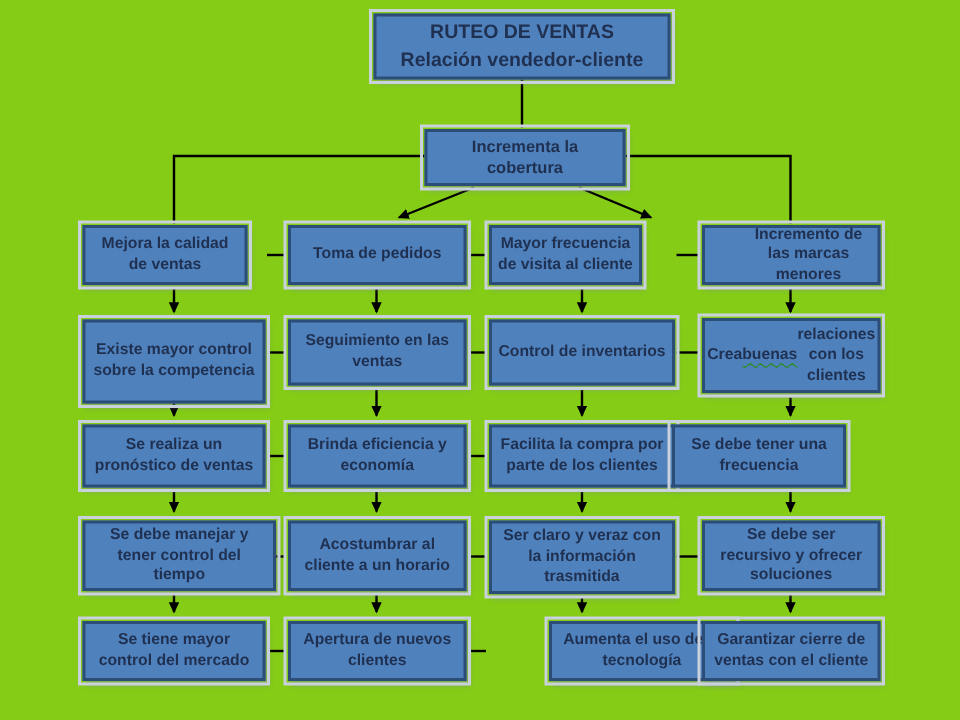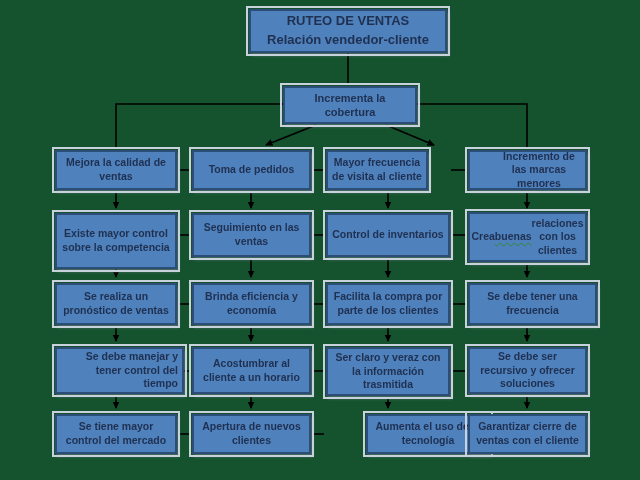--- a/index.html
+++ b/index.html
@@ -1,17 +1,17 @@
 <!DOCTYPE html>
 <html><head>
 <meta charset="utf-8">
 <style>
   html,body{margin:0;padding:0;background:#fff;}
   .canvas{
-    position:relative;width:640px;height:480px;background:#14532d;
+    position:relative;width:640px;height:480px;background:#84cc16;
     font-family:"Liberation Sans",sans-serif;overflow:hidden;
   }
   .node{
     position:absolute;box-sizing:border-box;
     background:#4f81bd;
     border:2px solid #2c4d77;
     outline:2px solid #c9d1dc;
     outline-offset:1px;
     box-shadow:2px 3px 3px rgba(125,135,155,.45);
     color:#1f3050;
@@ -90,36 +90,36 @@
     </g>
   </svg>
 
   <div class="node title-node" style="left:249px;top:9px;width:198px;height:44px;">
     <div>RUTEO DE VENTAS</div>
     <div>Relación vendedor-cliente</div>
   </div>
 
   <div class="node root-node" style="left:283px;top:86px;width:134px;height:38px;">Incrementa la cobertura</div>
 
-  <div class="node" style="left:55px;top:150px;width:122px;height:40px;">Mejora la calidad de ventas</div>
+  <div class="node" style="left:55px;top:150px;width:110px;height:40px;">Mejora la calidad de ventas</div>
   <div class="node" style="left:192px;top:150px;width:119px;height:40px;">Toma de pedidos</div>
   <div class="node" style="left:326px;top:150px;width:102px;height:40px;">Mayor frecuencia de visita al cliente</div>
   <div class="node" style="left:468px;top:150px;width:119px;height:40px;padding-left:27px;">Incremento de las marcas menores</div>
 
   <div class="node" style="left:55px;top:213px;width:122px;height:56px;">Existe mayor control sobre la competencia</div>
   <div class="node" style="left:192px;top:213px;width:119px;height:44px;">Seguimiento en las ventas</div>
   <div class="node" style="left:326px;top:213px;width:124px;height:44px;">Control de inventarios</div>
   <div class="node" style="left:468px;top:212px;width:119px;height:50px;">Crea <span class="squiggle">buenas</span> relaciones con los clientes</div>
 
   <div class="node" style="left:55px;top:283px;width:122px;height:42px;">Se realiza un pronóstico de ventas</div>
   <div class="node" style="left:192px;top:283px;width:119px;height:42px;">Brinda eficiencia y economía</div>
   <div class="node" style="left:326px;top:283px;width:124px;height:42px;">Facilita la compra por parte de los clientes</div>
-  <div class="node" style="left:468px;top:283px;width:129px;height:42px;">Se debe tener una frecuencia</div>
+  <div class="node" style="left:448px;top:283px;width:116px;height:42px;">Se debe tener una frecuencia</div>
 
-  <div class="node" style="left:55px;top:347px;width:129px;height:47px;text-align:right;">Se debe manejar y tener control del tiempo</div>
+  <div class="node" style="left:55px;top:347px;width:129px;height:47px;">Se debe manejar y tener control del tiempo</div>
   <div class="node" style="left:192px;top:347px;width:119px;height:47px;">Acostumbrar al cliente a un horario</div>
   <div class="node" style="left:326px;top:347px;width:124px;height:49px;">Ser claro y veraz con la información trasmitida</div>
   <div class="node" style="left:468px;top:347px;width:119px;height:47px;">Se debe ser recursivo y ofrecer soluciones</div>
 
   <div class="node" style="left:55px;top:414px;width:122px;height:40px;">Se tiene mayor control del mercado</div>
   <div class="node" style="left:192px;top:414px;width:119px;height:40px;">Apertura de nuevos clientes</div>
   <div class="node" style="left:326px;top:414px;width:124px;height:40px;margin-left:40px;">Aumenta el uso de la tecnología</div>
   <div class="node" style="left:468px;top:414px;width:119px;height:40px;">Garantizar cierre de ventas con el cliente</div>
 
 </div>

